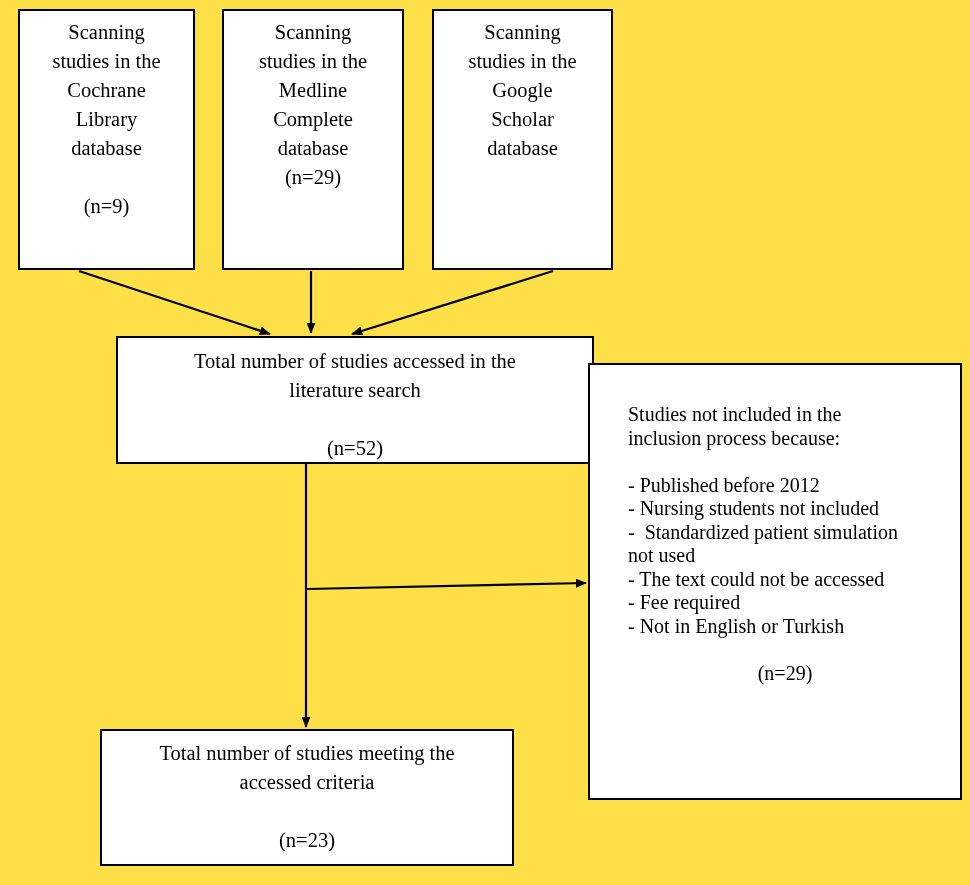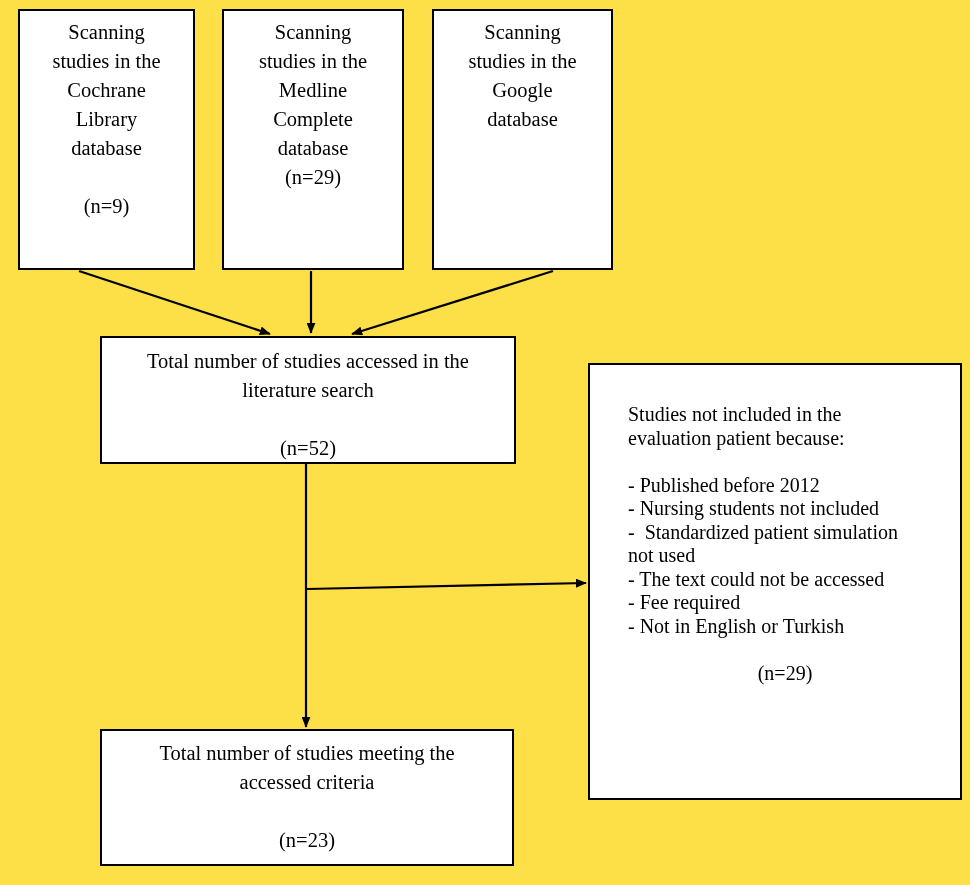--- a/index.html
+++ b/index.html
@@ -52,21 +52,21 @@
     height: 29px;
   }
 
   
   #src-cochrane { left: 18px;  top: 9px; width: 177px; height: 261px; }
   #src-medline  { left: 222px; top: 9px; width: 182px; height: 261px; }
   #src-scholar  { left: 432px; top: 9px; width: 181px; height: 261px; }
   .node.source .body { padding-top: 7px; }
 
   
-  #total-accessed { left: 100px; top: 336px; width: 416px; height: 128px; font-family: Liberation Serif, serif; }
+  #total-accessed { left: 116px; top: 336px; width: 478px; height: 128px; font-family: Liberation Serif, serif; }
   #total-accessed .body { padding-top: 9px; }
 
   
   #excluded {
     left: 588px; top: 363px; width: 374px; height: 437px;
     font-size: 20px; line-height: 23.5px;
   }
   #excluded .body { padding: 38px 0 0 18px; margin-left: 20px; }
   #excluded .tline.blank { height: 23.5px; }
   #excluded .center-count {
@@ -124,37 +124,38 @@
       <span class="tline">database</span>
       <span class="tline">(n=29)</span>
     </div>
   </div>
 
   <div class="node source centered" id="src-scholar">
     <div class="body">
       <span class="tline">Scanning</span>
       <span class="tline">studies in the</span>
       <span class="tline">Google</span>
+      <span class="tline">Scholar</span>
       <span class="tline">database</span>
     </div>
   </div>
 
   <div class="node centered" id="total-accessed">
     <div class="body">
       <span class="tline">Total number of studies accessed in the</span>
       <span class="tline">literature search</span>
       <span class="tline blank"></span>
       <span class="tline">(n=52)</span>
     </div>
   </div>
 
   <div class="node lefted" id="excluded">
     <div class="body">
       <span class="tline">Studies not included in the</span>
-      <span class="tline">evaluation patient because:</span>
+      <span class="tline">inclusion process because:</span>
       <span class="tline blank"></span>
       <span class="tline">- Published before 2012</span>
       <span class="tline">- Nursing students not included</span>
       <span class="tline">-  Standardized patient simulation</span>
       <span class="tline">not used</span>
       <span class="tline">- The text could not be accessed</span>
       <span class="tline">- Fee required</span>
       <span class="tline">- Not in English or Turkish</span>
       <span class="tline blank"></span>
       <span class="center-count">(n=29)</span>

